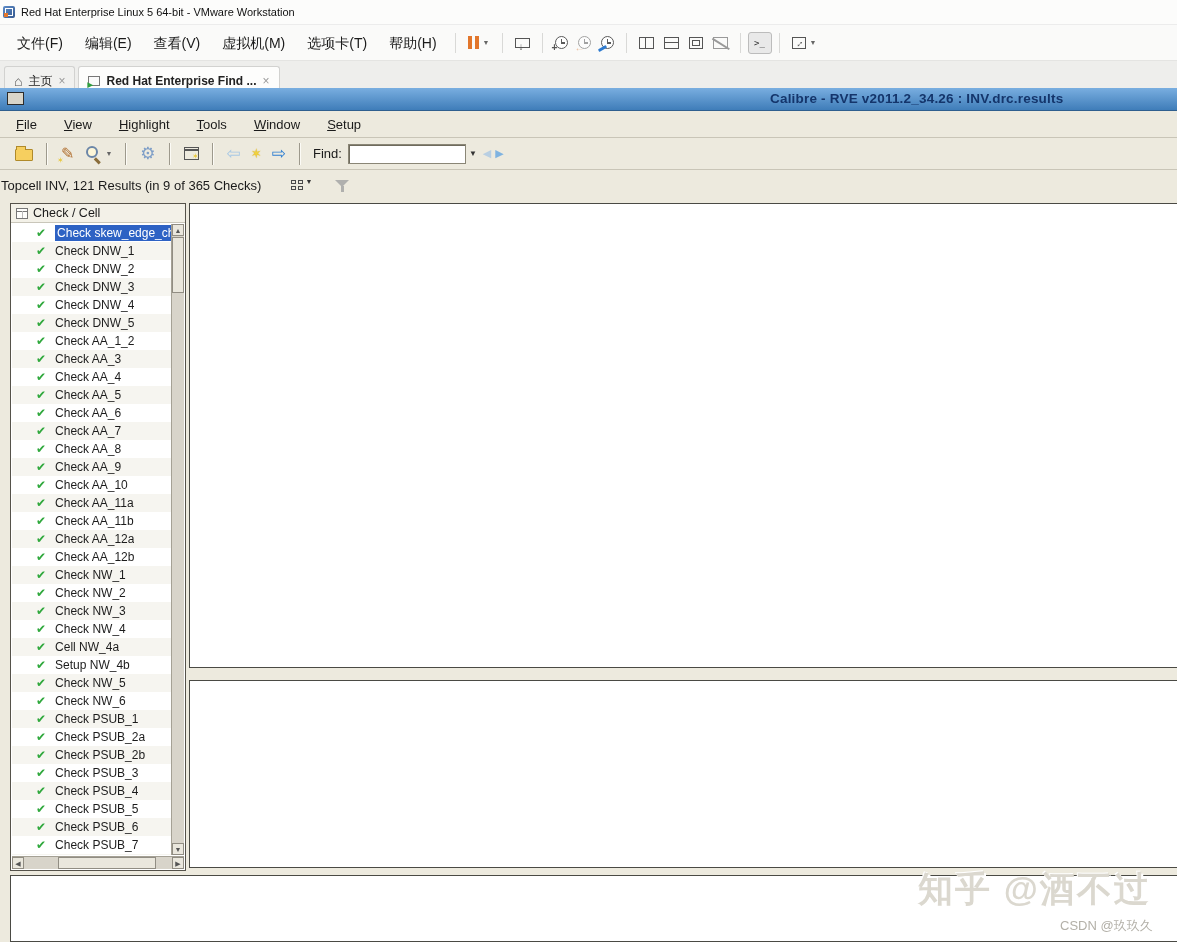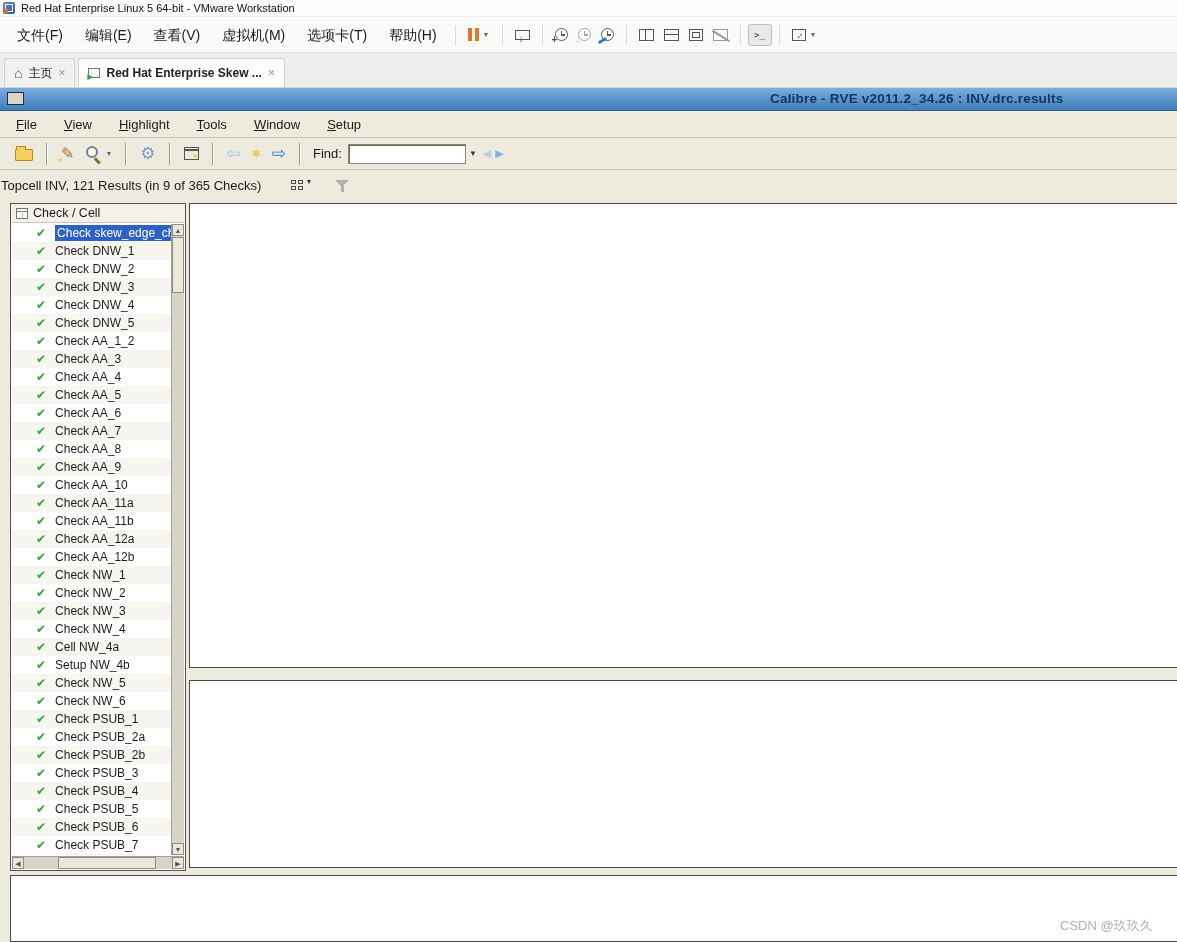--- a/index.html
+++ b/index.html
@@ -1,20 +1,20 @@
 <!DOCTYPE html>
 <html><head>
 <meta charset="utf-8">
 <style>
   * { margin:0; padding:0; box-sizing:border-box; }
   body { font-family:"Liberation Sans", sans-serif; background:#888; }
   .screen { position:relative; width:1177px; height:942px; overflow:hidden; background:#edeade; }
 
   
-  .vm-titlebar { height:17px; background:#fcfcfb; display:flex; align-items:center; padding-left:3px; font-size:11px; color:#111; border-bottom:1px solid #ececec; }
+  .vm-titlebar { height:25px; background:#fcfcfb; display:flex; align-items:center; padding-left:3px; font-size:11px; color:#111; border-bottom:1px solid #ececec; }
   .vmw-logo { width:12px; height:12px; margin-right:6px; border-radius:2px; background:linear-gradient(135deg,#5d8cc9,#36598f); position:relative; }
   .vmw-logo::before { content:""; position:absolute; inset:2px; border:1px solid #fff; }
   .vmw-logo::after { content:""; position:absolute; left:1px; bottom:1px; width:4px; height:4px; background:#e2762c; }
 
   .vm-toolbar { height:36px; background:#fafaf9; display:flex; align-items:center; padding-left:6px; border-bottom:1px solid #e4e4e2; }
   .vm-menu-item { padding:0 11px; font-size:14px; color:#1b1b1b; line-height:36px; }
   .vm-sep { width:1px; height:20px; background:#d9d9d7; margin:0 7px; }
   .tbtn { display:flex; align-items:center; justify-content:center; height:28px; padding:0 5px; }
   .pause-bars { display:flex; gap:3px; }
   .pause-bars span { width:4px; height:13px; background:#e2762c; }
@@ -191,21 +191,21 @@
   </div>
 
   <div class="vm-tabbar">
     <div class="tab">
       <span class="icon-home">⌂</span>
       <span>主页</span>
       <span class="close">×</span>
     </div>
     <div class="tab active">
       <span class="icon-vmtab"></span>
-      <span>Red Hat Enterprise Skew ...</span>
+      <span>Red Hat Enterprise Find ...</span>
       <span class="close">×</span>
     </div>
   </div>
 
   <div class="cal">
     <div class="cal-titlebar">
       <span class="cal-winicon"></span>
       <span class="cal-title">Calibre - RVE v2011.2_34.26 : INV.drc.results</span>
     </div>
 
@@ -429,14 +429,15 @@
         </div>
       </div>
       <div class="result-top"></div>
       <div class="result-bottom"></div>
     </div>
 
     <div class="cal-footer">
     </div>
   </div>
 
+  <div class="wm-zhihu">知乎 @酒不过</div>
   <div class="wm-csdn">CSDN @玖玖久</div>
 </div>
 
 </body></html>

